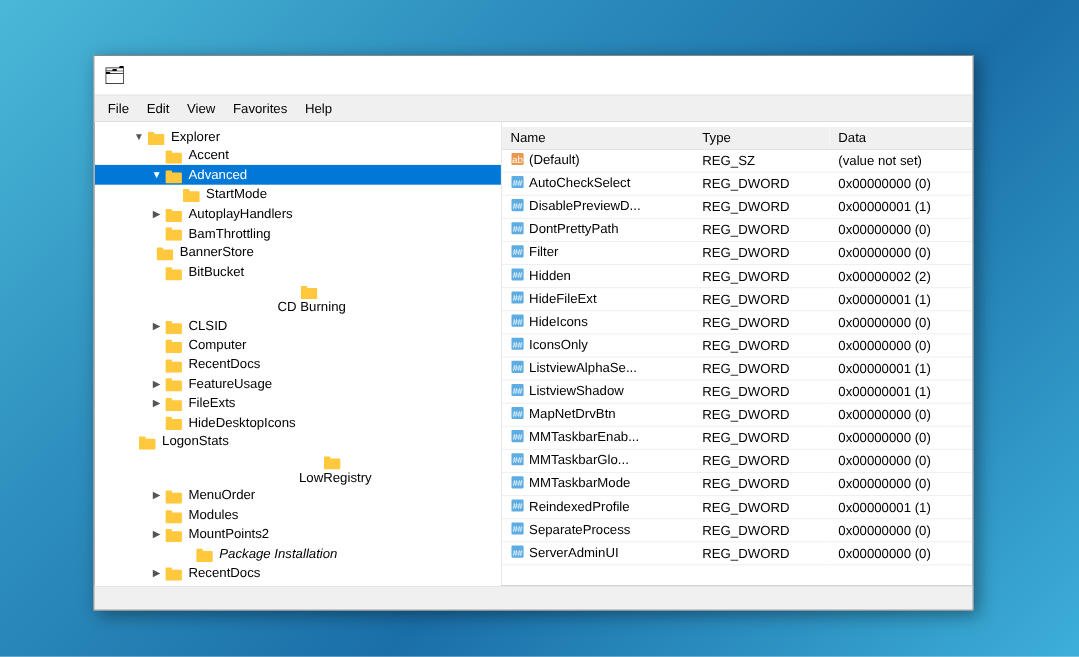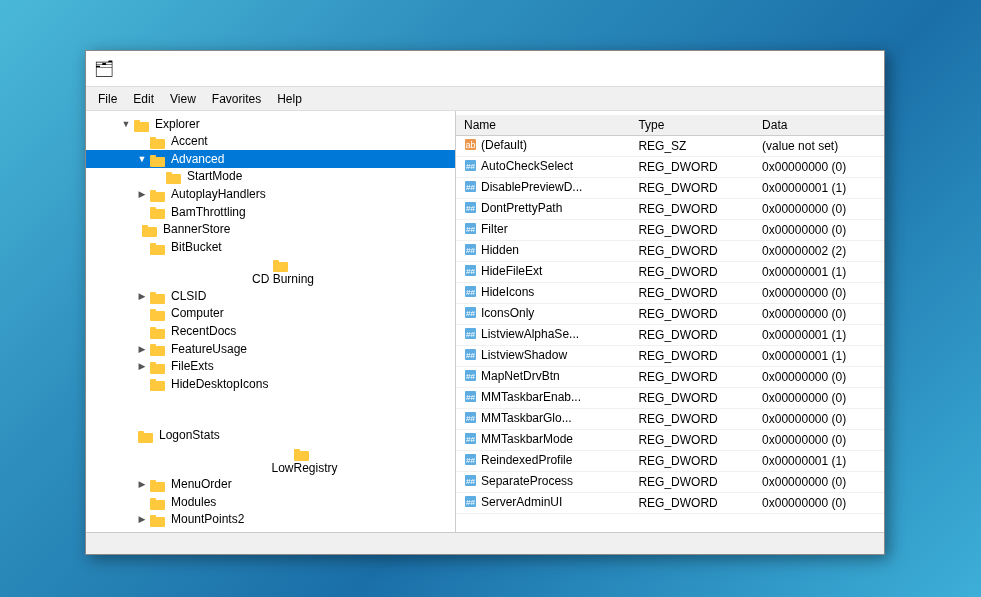--- a/index.html
+++ b/index.html
@@ -238,21 +238,21 @@
           <span class="item-label">FileExts</span>
         </div>
         <div class="tree-item" style="padding-left: 48px;">
           <span class="expand-arrow" style="font-size: 9px; color: rgb(85, 85, 85);"></span>
           <span style="margin-right: 3px; font-size: 13px;"><svg width="16" height="14" viewBox="0 0 16 14" style="vertical-align:middle;margin-right:2px">
               <rect x="0" y="4" width="15" height="10" rx="1" fill="#ffc83d"></rect>
               <rect x="0" y="2" width="6" height="3" rx="1" fill="#ffc83d"></rect>
             </svg></span>
           <span class="item-label">HideDesktopIcons</span>
         </div>
-        <div class="tree-item" style="padding-left: 36px; margin-top: 34px;">
+        <div class="tree-item" style="padding-left: 24px;">
           <span class="expand-arrow" style="font-size: 9px; color: rgb(85, 85, 85);"></span>
           <span style="margin-right: 3px; font-size: 13px;"><svg width="16" height="14" viewBox="0 0 16 14" style="vertical-align:middle;margin-right:2px">
               <rect x="0" y="4" width="15" height="10" rx="1" fill="#ffc83d"></rect>
               <rect x="0" y="2" width="6" height="3" rx="1" fill="#ffc83d"></rect>
             </svg></span>
           <span class="item-label">LogonStats</span>
         </div>
         <div class="tree-item" style="padding-left: 68px; flex-direction: column;">
           <span class="expand-arrow" style="font-size: 9px; color: rgb(85, 85, 85);"></span>
           <span style="margin-right: 3px; font-size: 13px;"><svg width="16" height="14" viewBox="0 0 16 14" style="vertical-align:middle;margin-right:2px">

